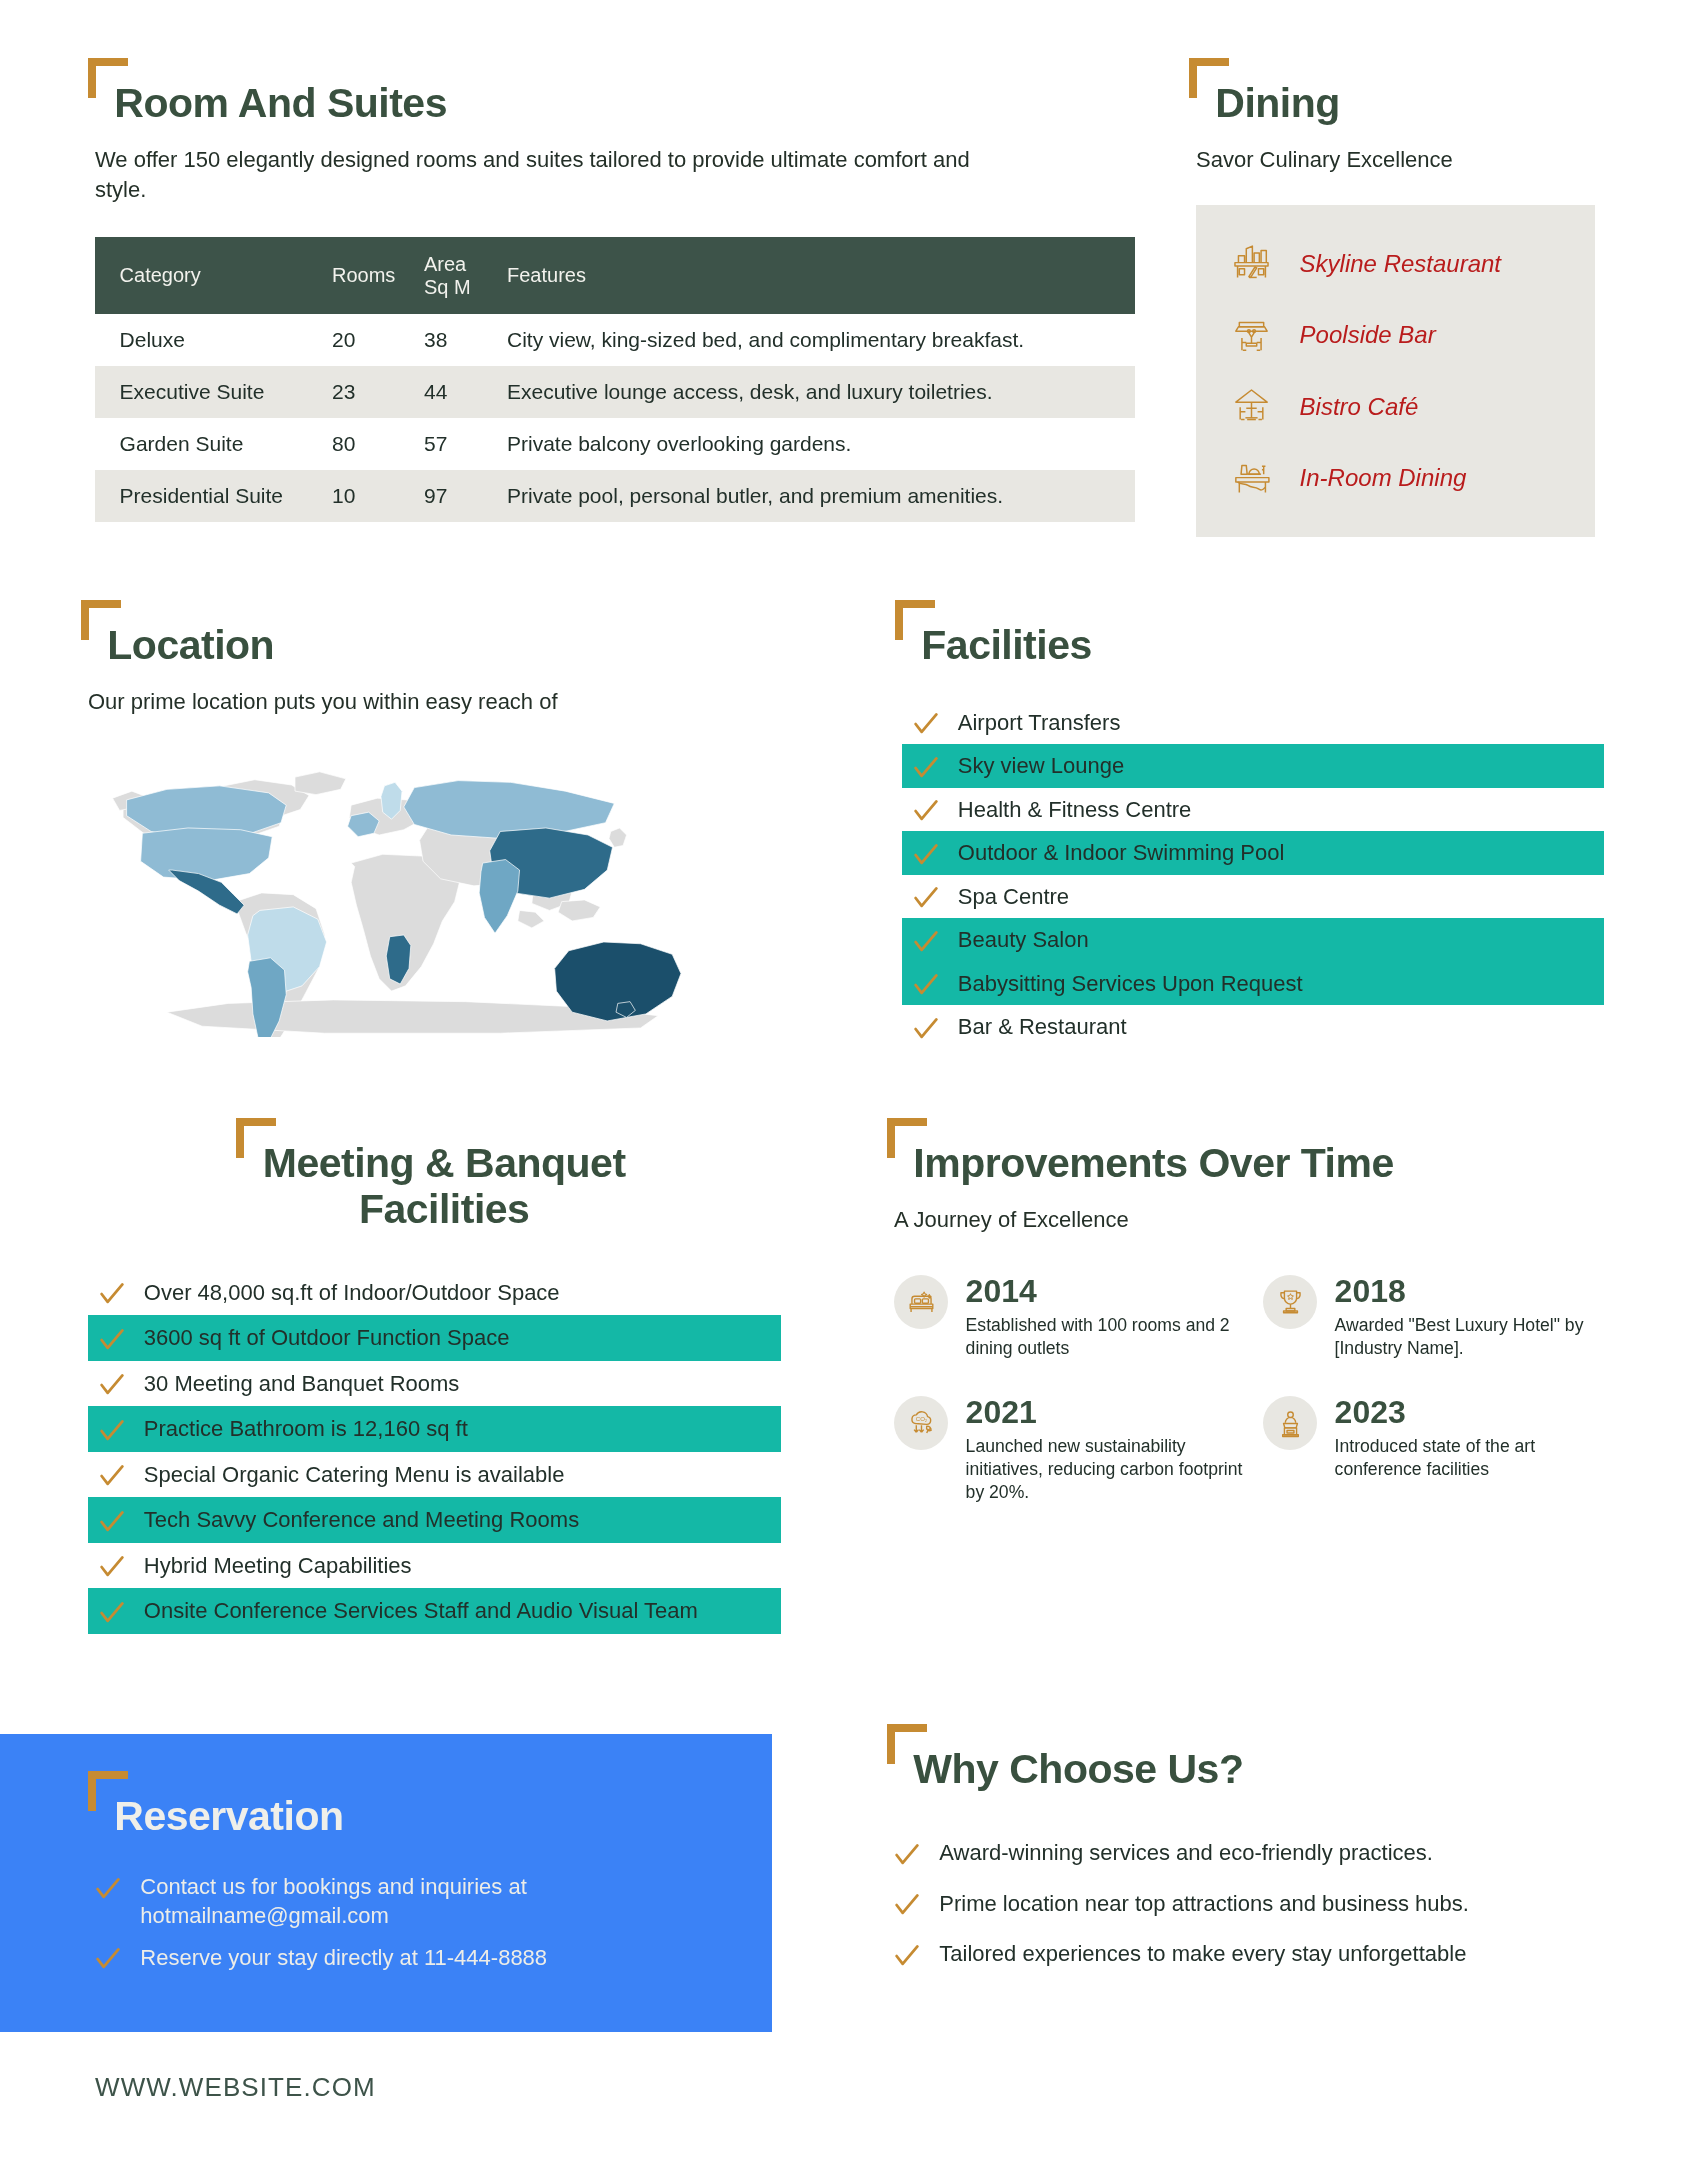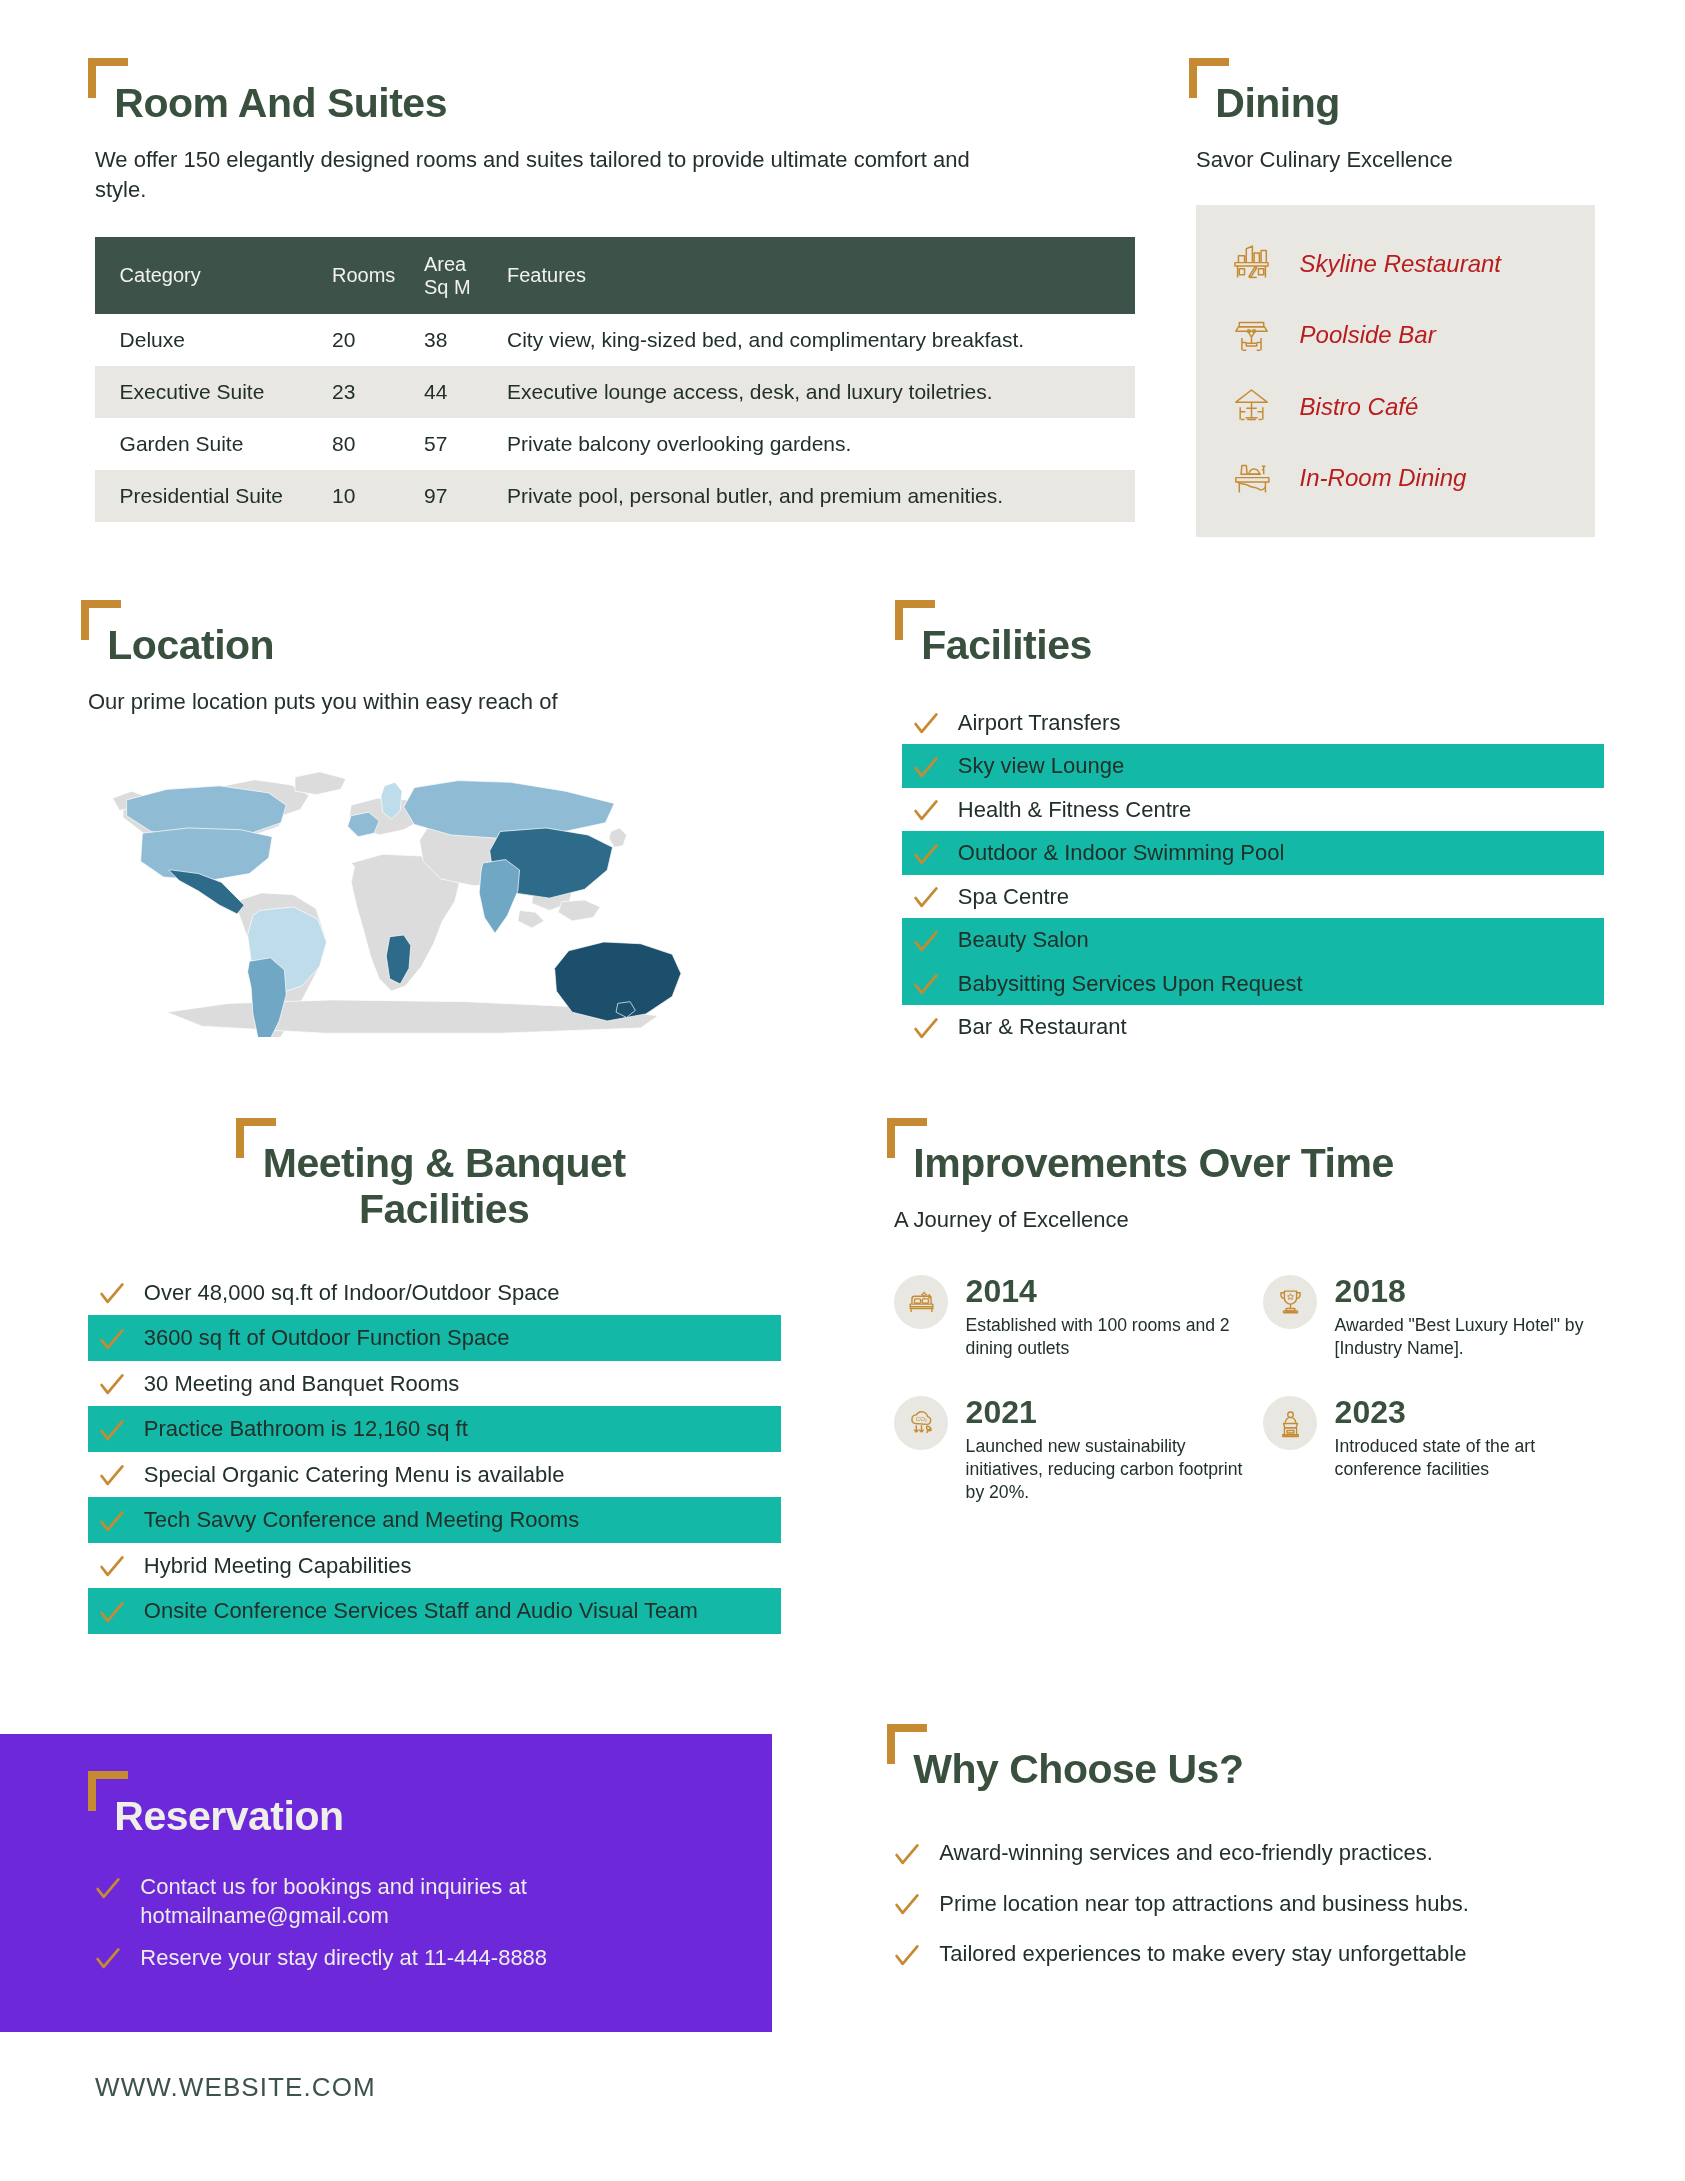--- a/index.html
+++ b/index.html
@@ -100,21 +100,21 @@
     flex: 0 0 auto; width: 54px; height: 54px; border-radius: 50%;
     background: #E8E7E2; display: flex; align-items: center; justify-content: center;
   }
   .tl-badge svg { display: block; width: 33px; height: 33px; }
   .tl-year { font-size: 32px; font-weight: bold; color: #39503F; line-height: 1.05; }
   .tl-desc { font-size: 17.6px; color: #22302A; line-height: 1.3; margin-top: 5.3px; }
 
   
   #reservation {
     position: absolute; left: 0; top: 1734px; width: 772px; height: 298px;
-    background: #6d28d9; padding: 60px 61px 0 95px;
+    background: #3b82f6; padding: 60px 61px 0 95px;
   }
   #reservation .check-list { margin-top: 26px; }
   #reservation .check-row { padding: 6.1px 0 6.1px 0; }
 
   
   #why { position: absolute; left: 894px; top: 1747px; width: 720px; }
   #why .check-list { margin-top: 35px; }
   #why .check-row { padding: 10.5px 0 10.5px 0; }
 
   

